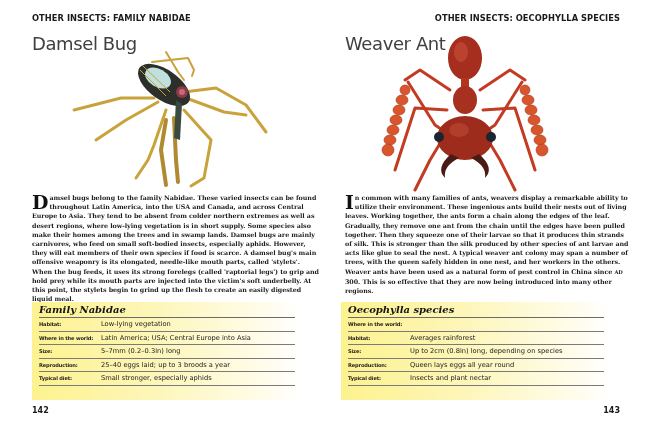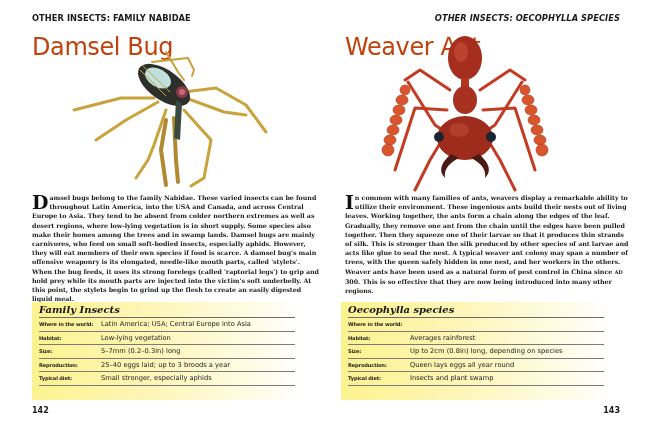--- a/index.html
+++ b/index.html
@@ -3,22 +3,22 @@
   <meta charset="utf-8">
   <style>
     * { margin: 0; padding: 0; box-sizing: border-box; }
     html, body { width: 650px; height: 430px; background: #ffffff; overflow: hidden; }
     body { position: relative; font-family: "DejaVu Sans", sans-serif; color: #1a1a1a; }
     .page { position: absolute; top: 0; height: 316px; width: 325px; }
     .page.left { left: 0; }
     .page.right { left: 325px; }
     .running-head { position: absolute; top: 13px; font-size: 8.3px; font-weight: bold; letter-spacing: 0.05px; color: #1b1b1b; }
     .left .running-head { left: 32px; }
-    .right .running-head { right: 30px; font-style: italic; }
-    .title { position: absolute; top: 33px; font-size: 24px; font-weight: normal; letter-spacing: -0.4px; color: #c2410c; }
+    .right .running-head { right: 30px; }
+    .title { position: absolute; top: 33px; font-size: 18px; font-weight: normal; letter-spacing: -0.4px; color: #404040; }
     .left .title { left: 32px; }
     .right .title { left: 20px; }
     .illus { position: absolute; }
     .left .illus { left: 66px; top: 40px; width: 240px; height: 150px; }
     .right .illus { left: 50px; top: 30px; width: 180px; height: 162px; }
     .body-text { position: absolute; top: 193px; width: 290px; font-family: "DejaVu Serif", serif; font-weight: bold; font-size: 6.35px; line-height: 9.2px; color: #1e1e1e; letter-spacing: -0.05px; }
     .left .body-text { left: 32px; }
     .right .body-text { left: 20px; width: 285px; }
     .dropcap { float: left; font-family: "DejaVu Serif", serif; font-weight: bold; font-size: 19px; line-height: 16px; margin-right: 1px; margin-top: 1px; color: #111; }
     .smallcaps { font-size: 5.2px; }
@@ -70,29 +70,29 @@
     <circle cx="116" cy="52" r="6" fill="#8d3a48"></circle>
     <circle cx="116" cy="52" r="3" fill="#c46a7a"></circle>
     <path d="M110,60 L116,64 L114,100 L108,98 Z" fill="#3a4a42"></path>
   </svg>
 
   <div class="body-text">
     <span class="dropcap">D</span><span>amsel bugs belong to the family Nabidae. These varied insects can be found throughout Latin America, into the USA and Canada, and across Central Europe to Asia. They tend to be absent from colder northern extremes as well as desert regions, where low-lying vegetation is in short supply. Some species also make their homes among the trees and in swamp lands. Damsel bugs are mainly carnivores, who feed on small soft-bodied insects, especially aphids. However, they will eat members of their own species if food is scarce. A damsel bug's main offensive weaponry is its elongated, needle-like mouth parts, called 'stylets'. When the bug feeds, it uses its strong forelegs (called 'raptorial legs') to grip and hold prey while its mouth parts are injected into the victim's soft underbelly. At this point, the stylets begin to grind up the flesh to create an easily digested liquid meal.</span>
   </div>
 
   <div class="factbox">
-    <div class="fb-title">Family Insects</div>
+    <div class="fb-title">Family Nabidae</div>
     <div class="fb-rows">
+      <div class="fb-row">
+          <span class="fb-label">Habitat:</span>
+          <span class="fb-value">Low-lying vegetation</span>
+        </div>
       <div class="fb-row">
           <span class="fb-label">Where in the world:</span>
           <span class="fb-value">Latin America; USA; Central Europe into Asia</span>
-        </div>
-      <div class="fb-row">
-          <span class="fb-label">Habitat:</span>
-          <span class="fb-value">Low-lying vegetation</span>
         </div>
       <div class="fb-row">
           <span class="fb-label">Size:</span>
           <span class="fb-value">5–7mm (0.2–0.3in) long</span>
         </div>
       <div class="fb-row">
           <span class="fb-label">Reproduction:</span>
           <span class="fb-value">25–40 eggs laid; up to 3 broods a year</span>
         </div>
       <div class="fb-row">
@@ -171,19 +171,19 @@
       <div class="fb-row">
           <span class="fb-label">Size:</span>
           <span class="fb-value">Up to 2cm (0.8in) long, depending on species</span>
         </div>
       <div class="fb-row">
           <span class="fb-label">Reproduction:</span>
           <span class="fb-value">Queen lays eggs all year round</span>
         </div>
       <div class="fb-row">
           <span class="fb-label">Typical diet:</span>
-          <span class="fb-value">Insects and plant swamp</span>
+          <span class="fb-value">Insects and plant nectar</span>
         </div>
     </div>
   </div>
 
   <div class="page-num">143</div>
 </div>
 
 </body></html>

